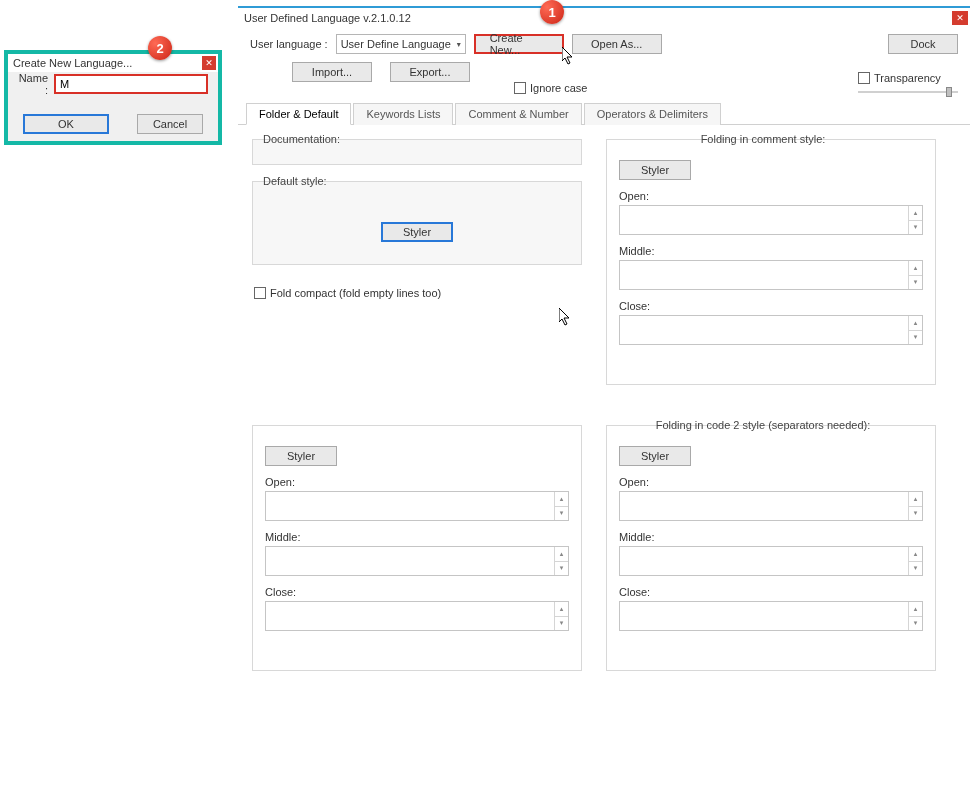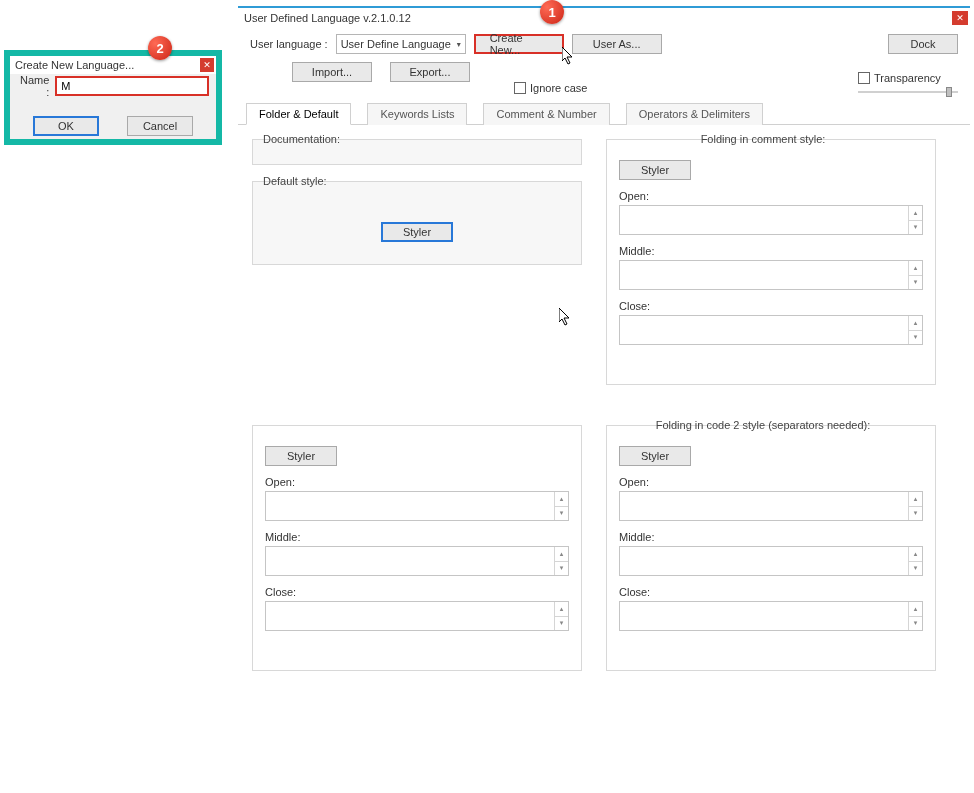--- a/index.html
+++ b/index.html
@@ -1,21 +1,21 @@
 <!DOCTYPE html>
 <html><head>
 <meta charset="utf-8">
 <style>
   * { box-sizing: border-box; font-family: "Segoe UI", Tahoma, sans-serif; font-size: 11px; }
   body { margin: 0; background: #fff; width: 974px; height: 793px; position: relative; color: #333; }
 
   
   .dlg-small {
     position: absolute; left: 4px; top: 50px; width: 218px; height: 95px;
-    background: #f0f0f0; border: 6px solid #14b8a6;
+    background: #f0f0f0; border: 4px solid #14b8a6;
   }
   .dlg-small .titlebar {
     height: 18px; background: #fff; display: flex; align-items: center; padding: 0 2px;
   }
   .dlg-small .title { flex: 1; font-size: 11px; padding-left: 3px; }
   .dlg-small .closex {
     width: 14px; height: 14px; background: #d43c2f; color: #fff;
     display: flex; align-items: center; justify-content: center; font-size: 9px; cursor: pointer;
   }
   .dlg-small .row1 { display: flex; align-items: center; margin-top: 0; padding: 0 10px; }
@@ -61,21 +61,21 @@
   .trans-wrap { position: absolute; right: 12px; top: 44px; width: 100px; }
   .trans-row { display: flex; align-items: center; gap: 4px; }
   .slider { margin-top: 4px; height: 8px; position: relative; }
   .slider-track { position: absolute; top: 3px; left: 0; right: 0; height: 2px; background: #d0d0d0; }
   .slider-thumb { position: absolute; top: -1px; right: 6px; width: 6px; height: 10px; background: #c0c0c0; border: 1px solid #888; }
 
   
   .tabs { display: flex; padding-left: 8px; border-bottom: 1px solid #d0d0d0; }
   .tab {
     padding: 4px 12px; border: 1px solid #d0d0d0; border-bottom: none;
-    background: #f6f6f6; color: #555; margin-right: 16px; cursor: pointer; position: relative; top: 1px;
+    background: #f6f6f6; color: #555; margin-right: 2px; cursor: pointer; position: relative; top: 1px;
   }
   .tab.active { background: #fff; color: #000; border-bottom: 1px solid #fff; }
 
   
   .content { padding: 14px; display: flex; flex-wrap: wrap; gap: 24px; }
   .col { width: 330px; }
   .group {
     border: 1px solid #d8d8d8; padding: 10px 12px 14px 12px; position: relative; margin-bottom: 16px;
     background: #fff;
   }
@@ -113,40 +113,40 @@
 <div class="dlg-small">
   <div class="titlebar">
     <div class="title">Create New Language...</div>
     <div class="closex">✕</div>
   </div>
   <div class="row1">
     <div class="name-label">Name :</div>
     <input class="name-input" value="M" style="">
   </div>
   <div class="row2">
-    <div class="btn blue-ring" style="width:66px">OK</div>
+    <div class="btn blue-ring" style="width:86px">OK</div>
     <div class="btn" style="width:66px">Cancel</div>
   </div>
 </div>
 <div class="callout" style="left:148px; top:36px;">2</div>
 
 <div class="main-win">
   <div class="titlebar">
     <div class="title">User Defined Language v.2.1.0.12</div>
     <div class="closex">✕</div>
   </div>
 
   <div class="toolbar1">
     <div class="lbl">User language :</div>
     <div class="combo">
       <span>User Define Language</span>
       <span class="chev">▾</span>
     </div>
     <div class="btn red-ring" style="width:90px">Create New...</div>
-    <div class="btn" style="width:90px">User As...</div>
+    <div class="btn" style="width:90px">Open As...</div>
     <div class="spacer"></div>
     <div class="btn dock-btn">Dock</div>
   </div>
 
   <div class="toolbar2">
     <div class="left">
       <div class="btn" style="width:80px">Import...</div>
       <div class="btn" style="width:80px">Export...</div>
     </div>
     <div class="chk" style="margin-left:24px">
@@ -180,20 +180,24 @@
         <div class="group-title left">Documentation:</div>
       </div>
 
       <div class="group grey" style="height:84px">
         <div class="group-title left">Default style:</div>
         <div class="inner" style="text-align:center; padding-top:24px;">
           <div class="btn blue-ring styler-btn" style="display:inline-flex">Styler</div>
         </div>
       </div>
 
+      <div class="chk" style="margin-top:22px; margin-left:2px">
+        <div class="chkbox"></div>
+        <span>Fold compact (fold empty lines too)</span>
+      </div>
     </div>
 
     <div class="col">
       <div class="group" style="height:246px">
         <div class="group-title">Folding in comment style:</div>
         <div class="inner">
           <div class="btn styler-btn">Styler</div>
           <div class="field-lbl">Open:</div>
           <div class="multiline">
               <div class="spin">

